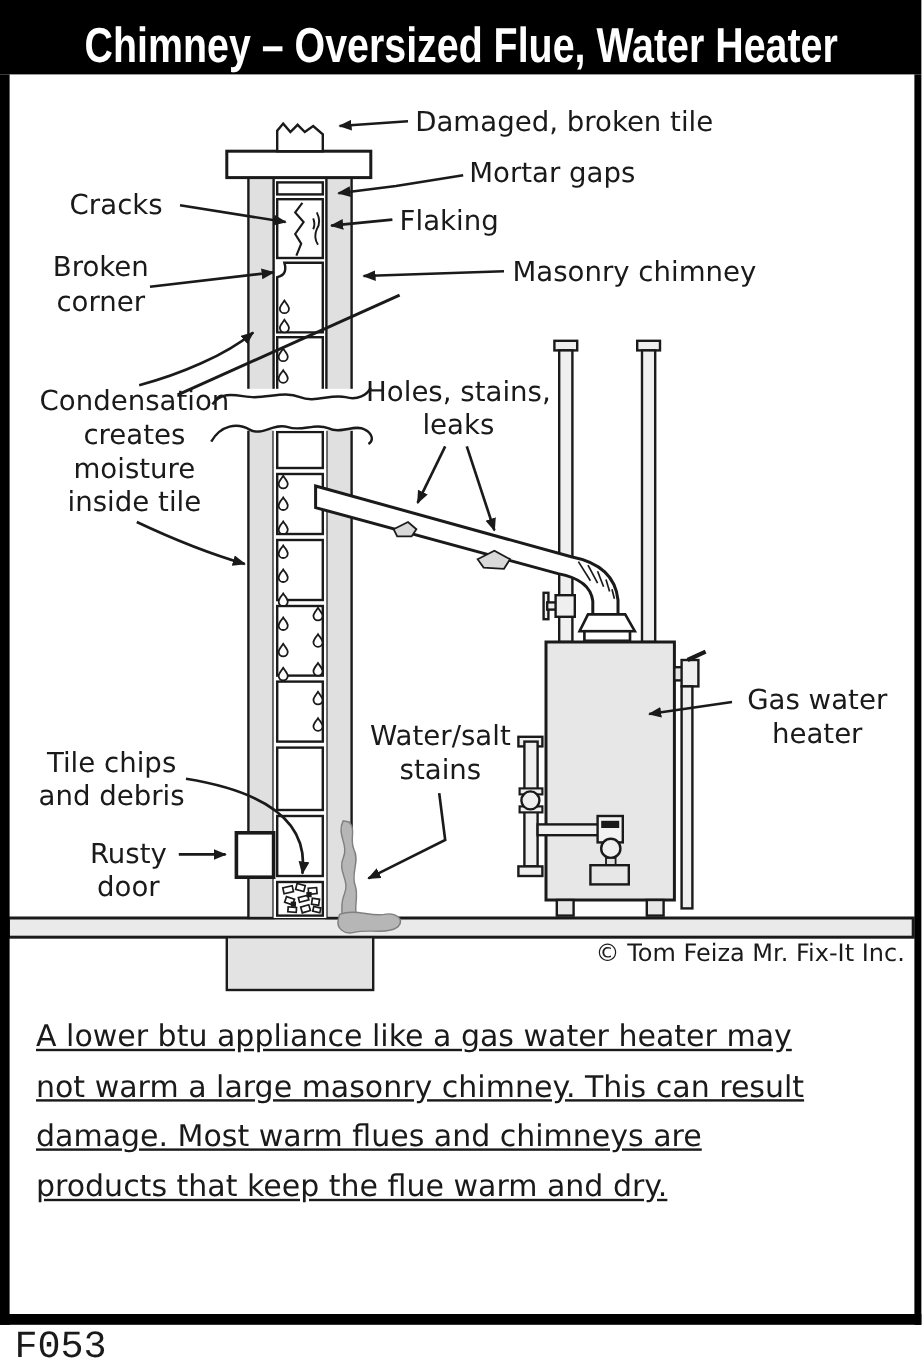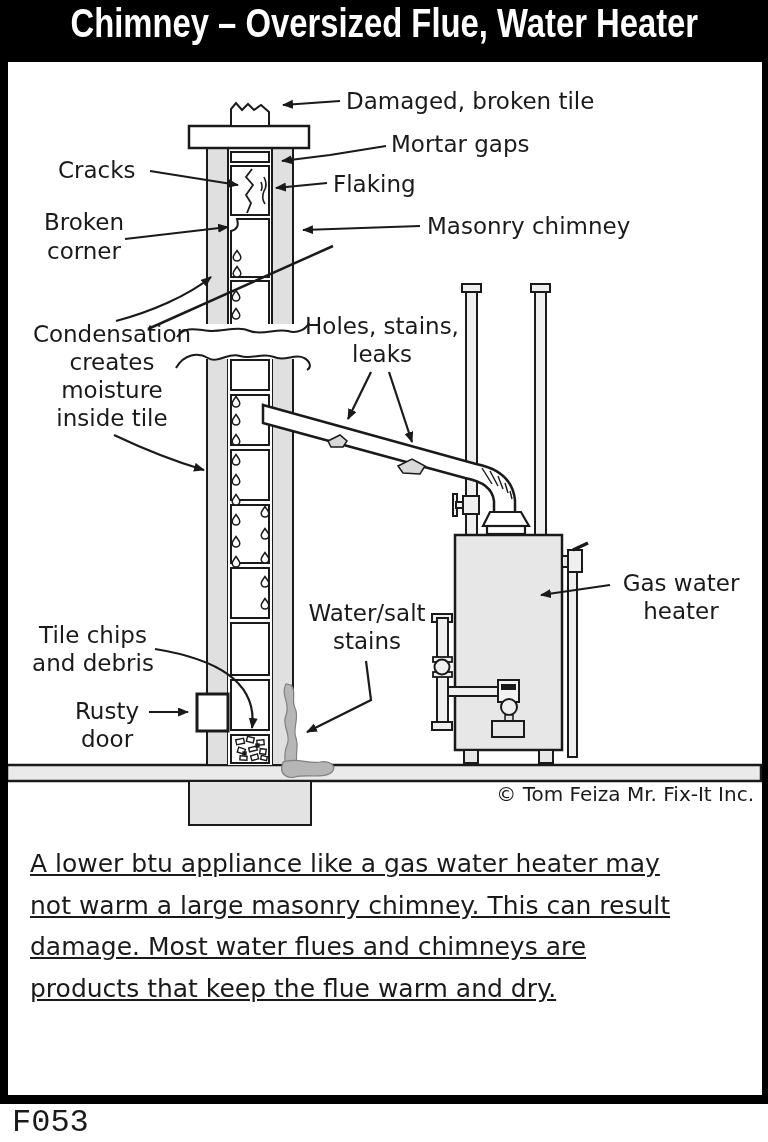--- a/index.html
+++ b/index.html
@@ -2,21 +2,21 @@
 <html><head>
 <meta charset="utf-8">
 <style>
   html,body{margin:0;padding:0;}
   body{
     width:768px;height:1142px;position:relative;background:#fff;
     font-family:"DejaVu Sans",sans-serif;color:#111;overflow:hidden;
   }
   .title-bar{
     position:absolute;left:0;top:0;width:768px;height:62px;background:#000;
-    display:flex;align-items:flex-start;justify-content:center;
+    display:flex;align-items:flex-end;justify-content:center;
   }
   .title-bar .title-text{
     color:#fff;font-family:"Liberation Sans",sans-serif;font-weight:bold;
     font-size:41px;white-space:nowrap;transform:scaleX(0.8);transform-origin:center;
     letter-spacing:0px;
   }
   .content-frame{
     position:absolute;left:0;top:62px;width:768px;height:1042px;box-sizing:border-box;
     border-left:8px solid #000;border-right:6px solid #000;border-bottom:9px solid #000;
     background:transparent;
@@ -219,17 +219,17 @@
     <text x="107" y="747" text-anchor="middle">door</text>
     <text x="754" y="801" text-anchor="end" font-size="20">© Tom Feiza Mr. Fix-It Inc.</text>
   </g>
 </svg>
 
 <div class="content-frame"></div>
 
 <div class="paragraph">
   <div>A lower btu appliance like a gas water heater may</div>
   <div>not warm a large masonry chimney. This can result</div>
-  <div>damage. Most water flues and chimneys are</div>
+  <div>damage. Most warm flues and chimneys are</div>
   <div>products that keep the flue warm and dry.</div>
 </div>
 
 <div class="figure-code">F053</div>
 
 </body></html>

